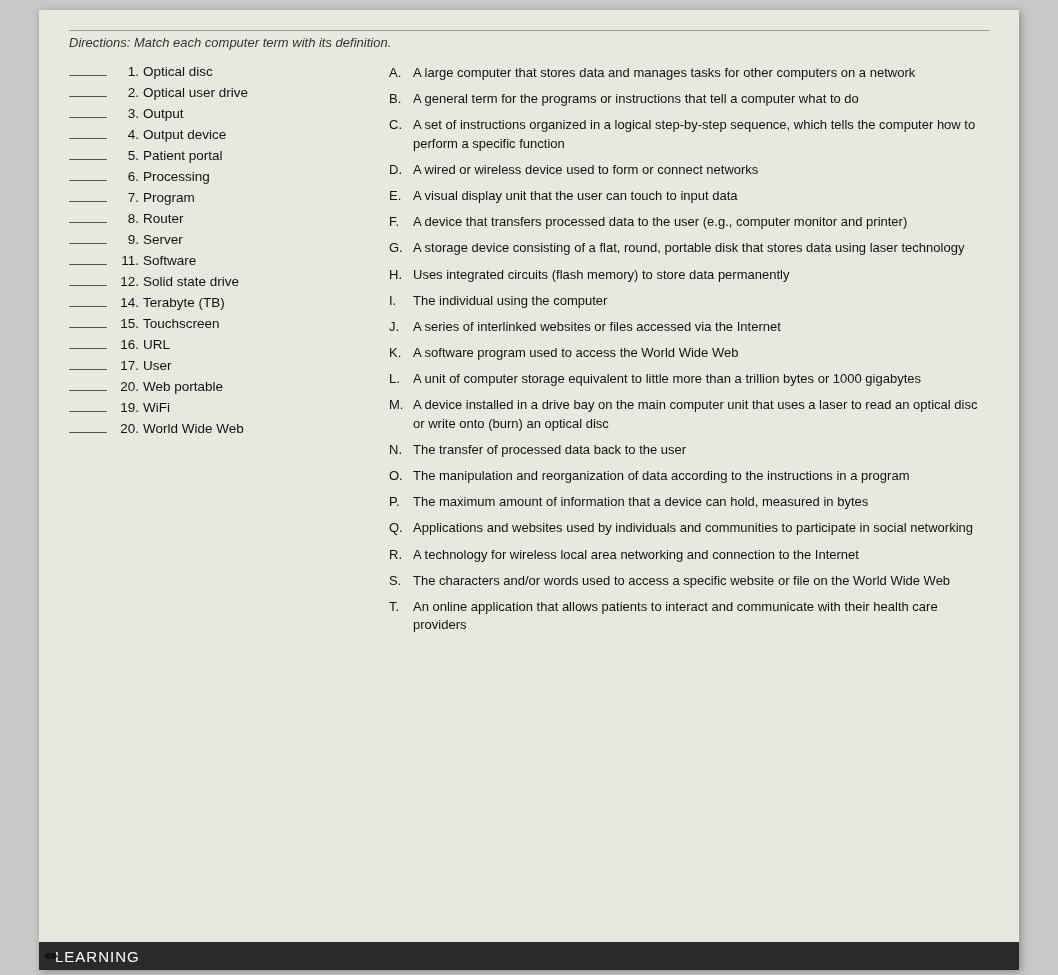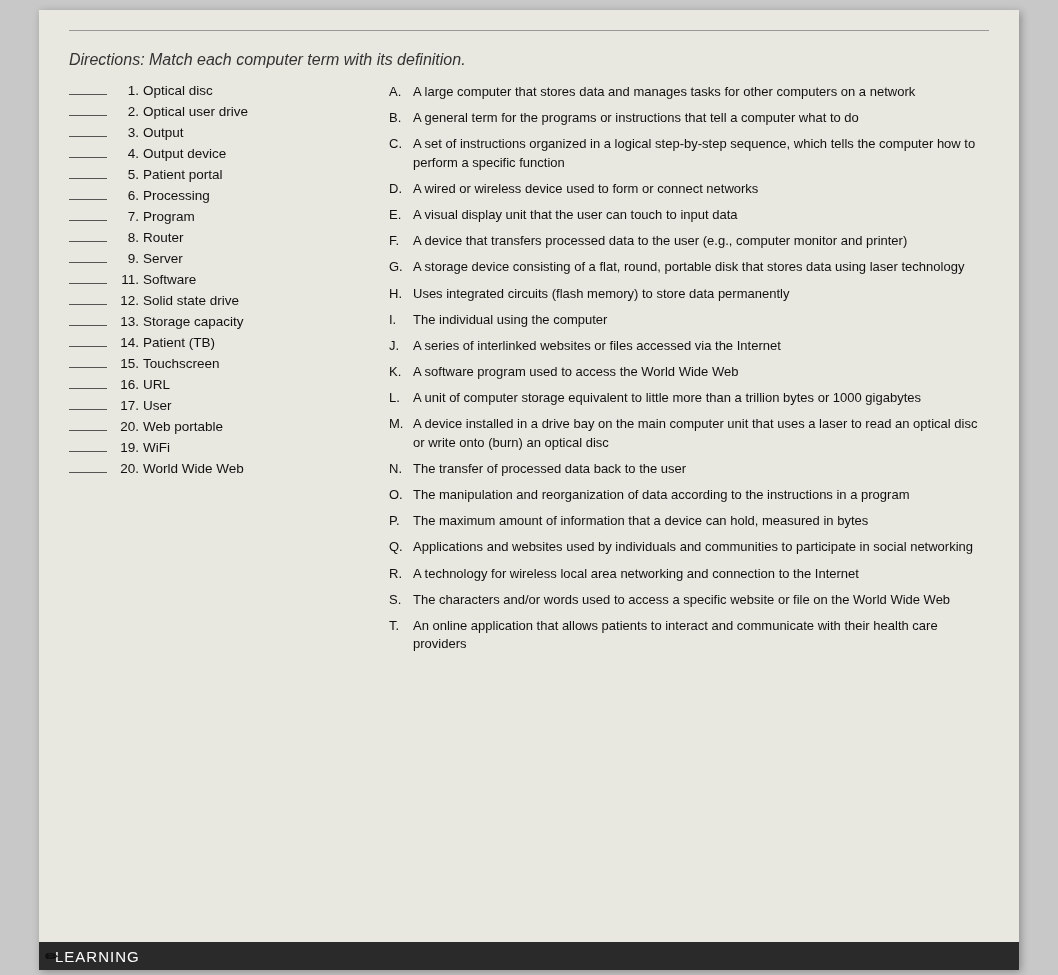--- a/index.html
+++ b/index.html
@@ -14,26 +14,26 @@
     }
     .page {
       background: #e8e8e0;
       width: 980px;
       min-height: 960px;
       padding: 20px 30px 40px 30px;
       position: relative;
       box-shadow: 2px 2px 8px rgba(0,0,0,0.3);
     }
     .directions {
-      font-size: 16px;
+      font-size: 13px;
       font-style: italic;
       color: #333;
       margin-bottom: 14px;
       border-top: 1px solid #999;
-      padding-top: 20px;
+      padding-top: 4px;
     }
     .content {
       display: flex;
       gap: 20px;
     }
     .left-column {
       width: 300px;
       flex-shrink: 0;
     }
     .right-column {
@@ -160,27 +160,22 @@
       <span class="term-number">11.</span>
       <span class="term-text">Software</span>
     </div>
         <div class="term-item">
       <span class="term-line"></span>
       <span class="term-number">12.</span>
       <span class="term-text">Solid state drive</span>
     </div>
         <div class="term-item">
       <span class="term-line"></span>
-      <span class="term-number">13.</span>
-      <span class="term-text">Storage capacity</span>
-    </div>
-        <div class="term-item">
-      <span class="term-line"></span>
       <span class="term-number">14.</span>
-      <span class="term-text">Patient (TB)</span>
+      <span class="term-text">Terabyte (TB)</span>
     </div>
         <div class="term-item">
       <span class="term-line"></span>
       <span class="term-number">15.</span>
       <span class="term-text">Touchscreen</span>
     </div>
         <div class="term-item">
       <span class="term-line"></span>
       <span class="term-number">16.</span>
       <span class="term-text">URL</span>

